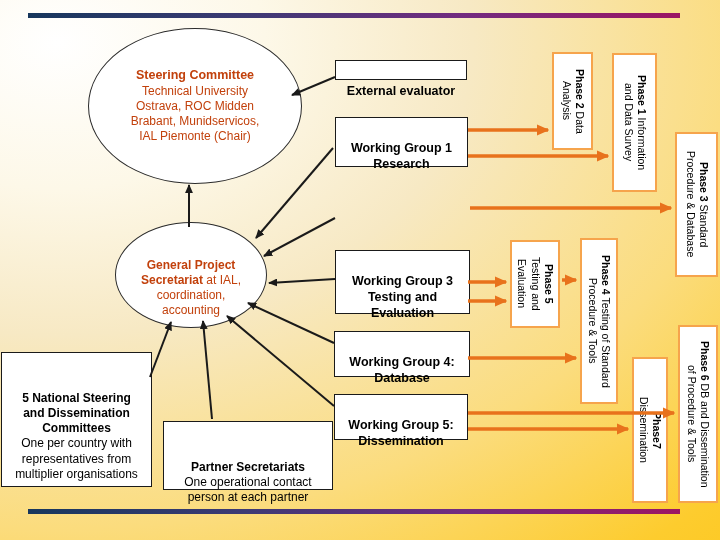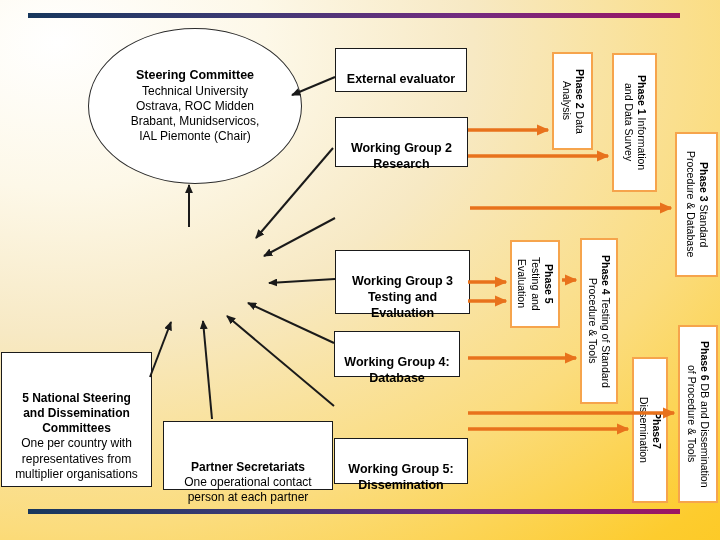--- a/index.html
+++ b/index.html
@@ -7,21 +7,21 @@
   #slide{
     position:relative;width:720px;height:540px;overflow:hidden;
     background:radial-gradient(160% 150% at 8% 8%,
       #ffffff 0%, #fdf8e8 18%, #f7e9c4 36%, #fbdc7d 60%, #fdcc2e 80%, #fcc30d 100%);
   }
   .bar{position:absolute;height:5px;width:652px;left:28px;
     background:linear-gradient(to right,#17375d,#3d3a74,#732b80,#9c1563);}
   .bar.top{top:13px;}
   .bar.bottom{top:509px;}
   .ellipse{position:absolute;background:#ffffff;border:1.5px solid #2b2b2b;border-radius:50%;}
-  .ellipse .txt{position:absolute;left:0;right:0;text-align:center;white-space:pre-line;color:#000000;}
+  .ellipse .txt{position:absolute;left:0;right:0;text-align:center;white-space:pre-line;color:#c2410c;}
   .wbox{position:absolute;background:#ffffff;border:1.6px solid #1a1a1a;box-sizing:border-box;
     text-align:center;white-space:pre-line;color:#000;}
   .wbox .inner{padding-top:5px;}
   .pbox{position:absolute;background:#ffffff;border:2px solid #f6a44c;box-sizing:border-box;
     display:flex;align-items:center;justify-content:center;color:#000;}
   .pbox .vtext{writing-mode:vertical-rl;text-orientation:mixed;white-space:pre-line;
     text-align:center;font-size:10.5px;line-height:1.25;}
   .b{font-weight:bold;}
   .fs12{font-size:12px;line-height:1.26;}
   .fs12b{font-size:12.5px;line-height:1.26;font-weight:bold;}
@@ -38,43 +38,51 @@
   <div class="ellipse" style="left:88px;top:28px;width:212px;height:154px;">
     <div class="txt fs12" style="top:24px;">
       <span class="fs12b">Steering Committee</span><span>
 Technical University
 Ostrava, ROC Midden
 Brabant, Munidservicos,
 IAL Piemonte (Chair)</span>
     </div>
   </div>
 
+  <div class="ellipse" style="left:115px;top:222px;width:150px;height:104px;">
+    <div class="txt fs12" style="top:20px;">
+      <span class="b">General Project
+Secretariat</span><span>  at IAL,
+coordination,
+accounting</span>
+    </div>
+  </div>
 
-  <div class="wbox" style="left:335px;top:48px;width:132px;height:44px;">
+  <div class="wbox" style="left:335px;top:60px;width:132px;height:20px;">
     <div class="inner fs12b">External evaluator</div>
   </div>
 
   <div class="wbox" style="left:335px;top:117px;width:133px;height:50px;">
-    <div class="inner fs12b">Working Group 2
+    <div class="inner fs12b">Working Group 1
 Research</div>
   </div>
 
 
   <div class="wbox" style="left:335px;top:250px;width:135px;height:64px;">
     <div class="inner fs12b">Working Group 3
 Testing and
 Evaluation</div>
   </div>
 
-  <div class="wbox" style="left:334px;top:331px;width:126px;height:46px;">
+  <div class="wbox" style="left:334px;top:331px;width:136px;height:46px;">
     <div class="inner fs12b">Working Group 4:
 Database</div>
   </div>
 
-  <div class="wbox" style="left:334px;top:394px;width:134px;height:46px;margin-top:44px;">
+  <div class="wbox" style="left:334px;top:394px;width:134px;height:46px;">
     <div class="inner fs12b">Working Group 5:
 Dissemination</div>
   </div>
 
   <div class="wbox" style="left:1px;top:352px;width:151px;height:135px;text-align:center;">
     <div class="inner fs12">
       <span class="b">5 National Steering
 and Dissemination
 Committees</span><span>
 One per country with

